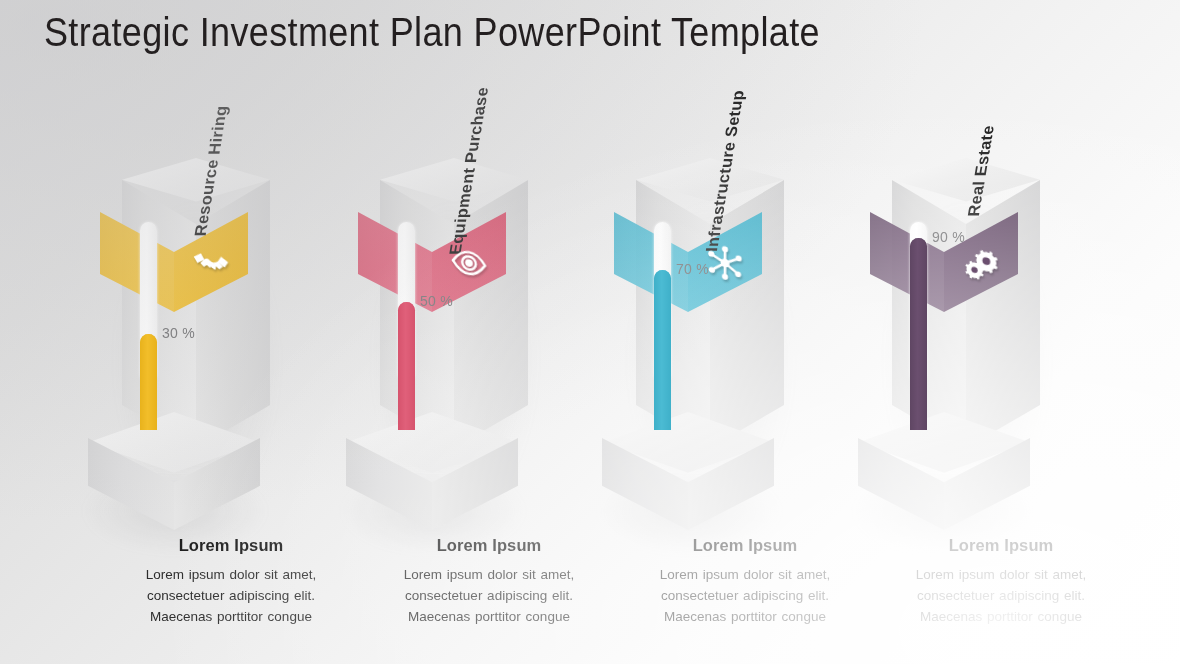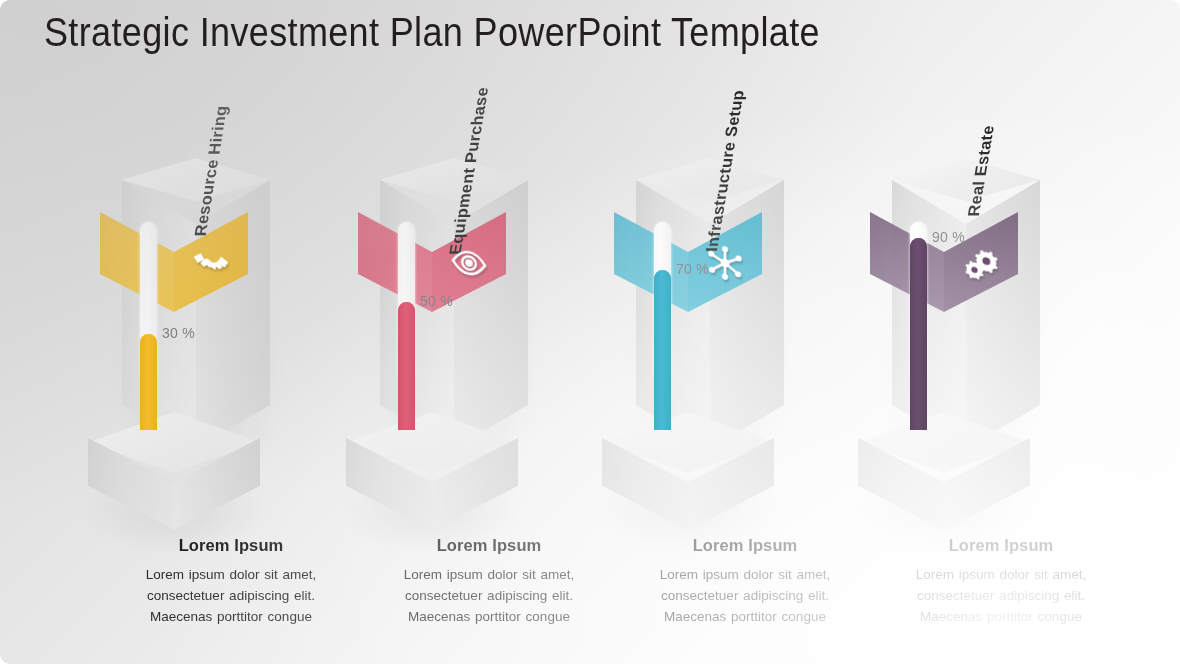--- a/index.html
+++ b/index.html
@@ -8,21 +8,20 @@
     width: 1180px; height: 664px;
     overflow: hidden;
     font-family: "Liberation Sans", sans-serif;
   }
   #slide {
     position: relative;
     width: 1180px; height: 664px;
     background:
       linear-gradient(135deg, #d9d9da 0%, #dedede 18%, #e8e8e8 38%, #f2f2f2 58%, #fbfbfb 78%, #ffffff 100%);
     overflow: hidden;
-    border-radius: 10px;
   }
   #slide::after{
     content:"";
     position:absolute; inset:0;
     background:
       radial-gradient(ellipse at 85% 95%, rgba(255,255,255,0.95) 0%, rgba(255,255,255,0) 60%),
       radial-gradient(ellipse at 3% 3%, rgba(200,200,202,0.55) 0%, rgba(200,200,202,0) 55%);
     pointer-events:none;
   }
 

